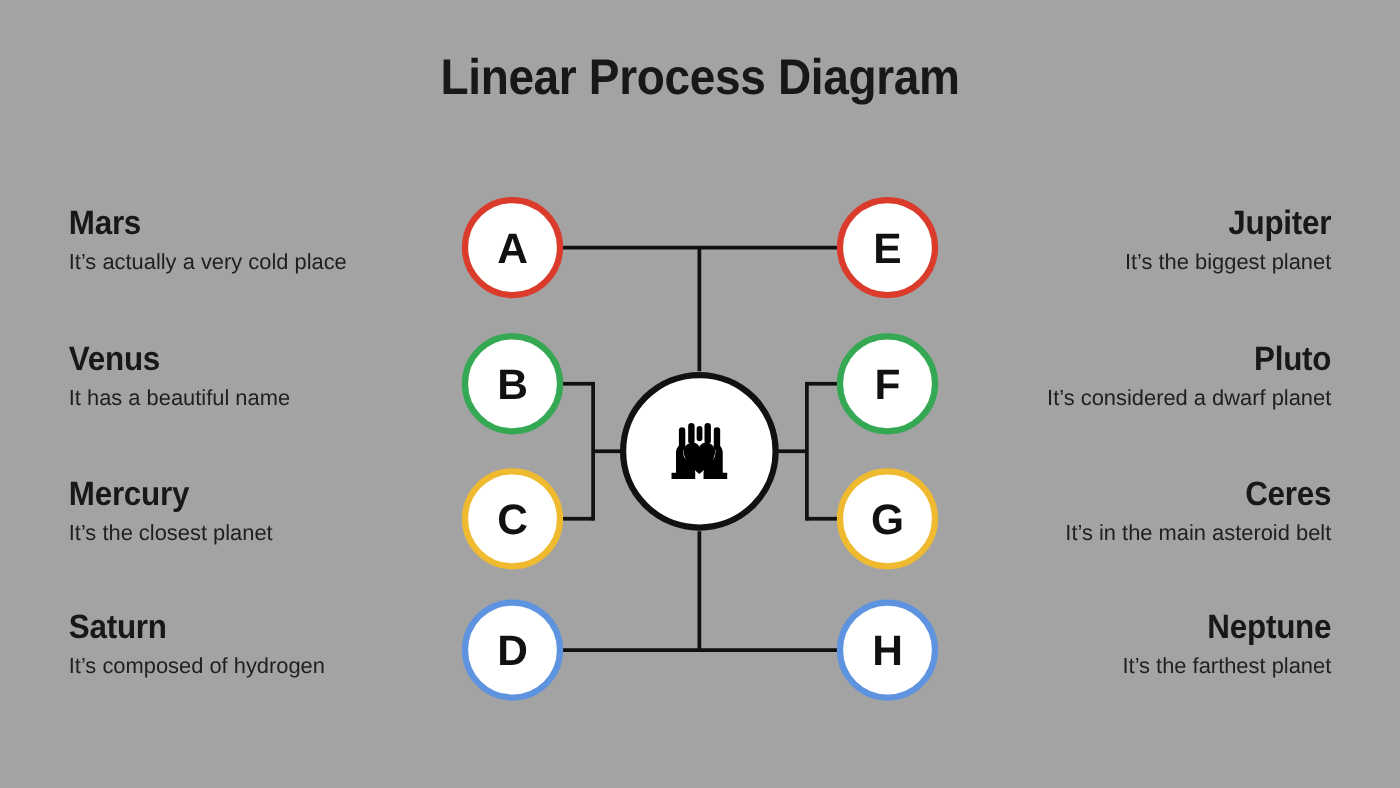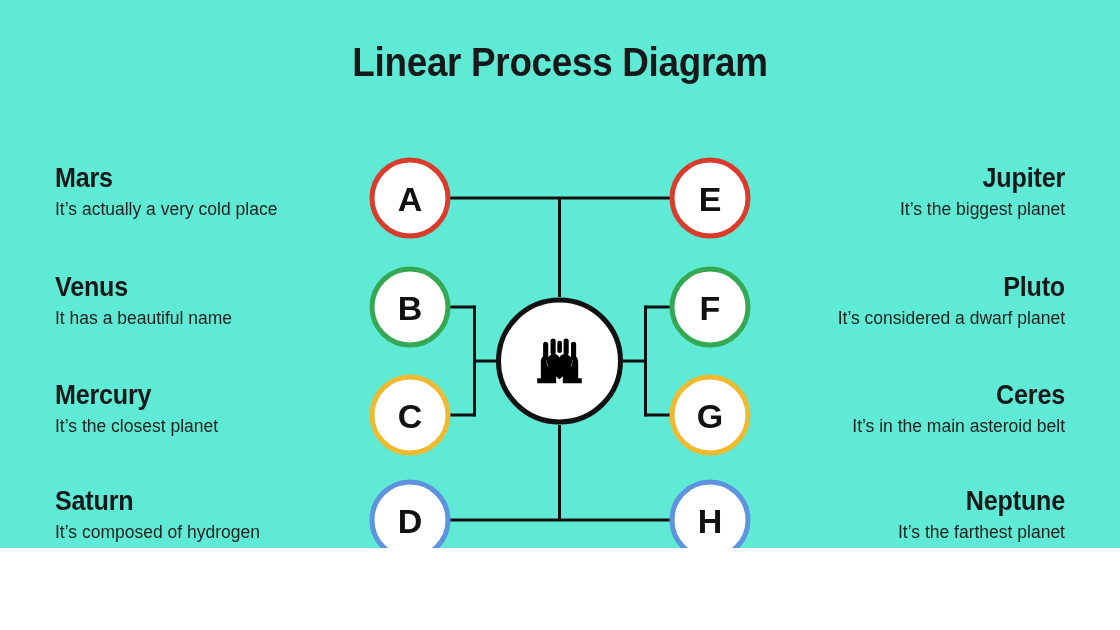--- a/index.html
+++ b/index.html
@@ -7,22 +7,22 @@
     padding: 0;
     background: #ffffff;
   }
   body {
     font-family: "Liberation Sans", sans-serif;
     color: #1a1a1a;
   }
   #slide {
     position: relative;
     width: 1120px;
-    height: 548px;
-    background: #5eead4;
+    height: 630px;
+    background: #a3a3a3;
     overflow: hidden;
   }
 
   
   #title {
     position: absolute;
     left: 0;
     top: 40px;
     width: 1120px;
     text-align: center;

